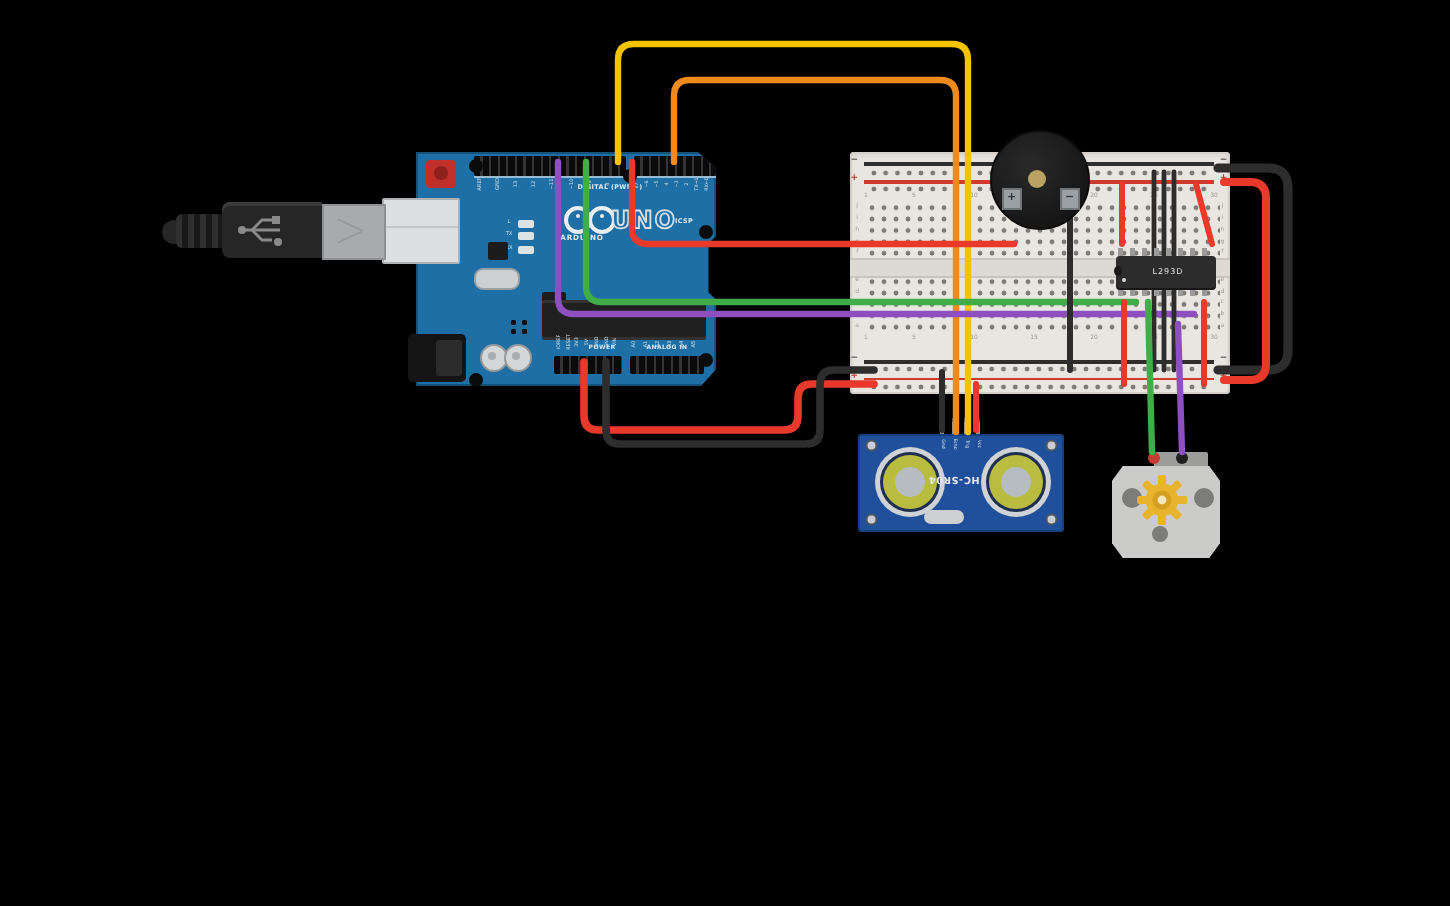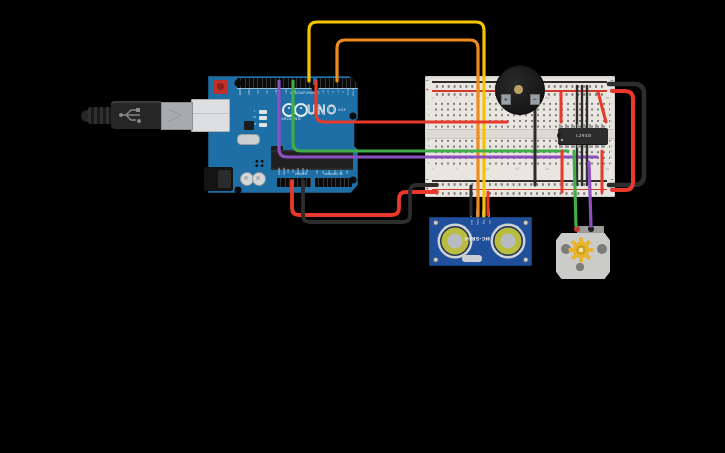--- a/index.html
+++ b/index.html
@@ -4,21 +4,21 @@
 <style>
   html,body{margin:0;padding:0;background:#000;}
   #stage{position:relative;width:725px;height:453px;background:#000;overflow:hidden;
          font-family:"DejaVu Sans","Liberation Sans",sans-serif;}
   .abs{position:absolute;}
   .tlab{position:absolute;transform:translate(-50%,-50%);font-size:3px;line-height:1;
         color:#cfe0ea;white-space:nowrap;font-family:"DejaVu Sans","Liberation Sans",sans-serif;
         pointer-events:none;}
   .lblhost{position:absolute;left:0;top:0;width:725px;height:453px;pointer-events:none;}
   .dots{position:absolute;background-image:radial-gradient(circle,#7d7b77 1.05px,rgba(0,0,0,0) 1.35px);}
-  .silk{color:#dfe9f0;font-weight:normal;letter-spacing:.2px;line-height:1;position:absolute;transform:translate(-50%,-50%);white-space:nowrap;}
+  .silk{color:#dfe9f0;font-weight:bold;letter-spacing:.2px;line-height:1;position:absolute;transform:translate(-50%,-50%);white-space:nowrap;}
   .hole{position:absolute;width:7px;height:7px;border-radius:50%;background:#0b0b0b;transform:translate(-50%,-50%);}
   .railline{position:absolute;height:1.8px;}
   .hdr{position:absolute;background:#161616;background-image:repeating-linear-gradient(90deg,#0a0a0a 0 3.2px,#343434 3.2px 4.3px);border-radius:1px;}
   .cap{position:absolute;width:12px;height:12px;border-radius:50%;background:#d4d6d7;border:1px solid #97999b;transform:translate(-50%,-50%);}
   .cap:after{content:"";position:absolute;left:3px;top:3px;width:4px;height:4px;border-radius:50%;background:#aaadaf;}
   .eye{position:absolute;border-radius:50%;transform:translate(-50%,-50%);}
   .cornerhole{position:absolute;width:4.5px;height:4.5px;border-radius:50%;background:#c9ccd0;border:1px solid #4d5560;transform:translate(-50%,-50%);}
   .senspin{position:absolute;width:2.8px;height:8.5px;background:linear-gradient(#4f4f4f 0 2.2px,#8e8e8e 2.2px);}
   .term{position:absolute;width:6px;height:6px;border-radius:50%;transform:translate(-50%,-50%);}
   .mcircle{position:absolute;border-radius:50%;background:#7c7c7a;transform:translate(-50%,-50%);}

